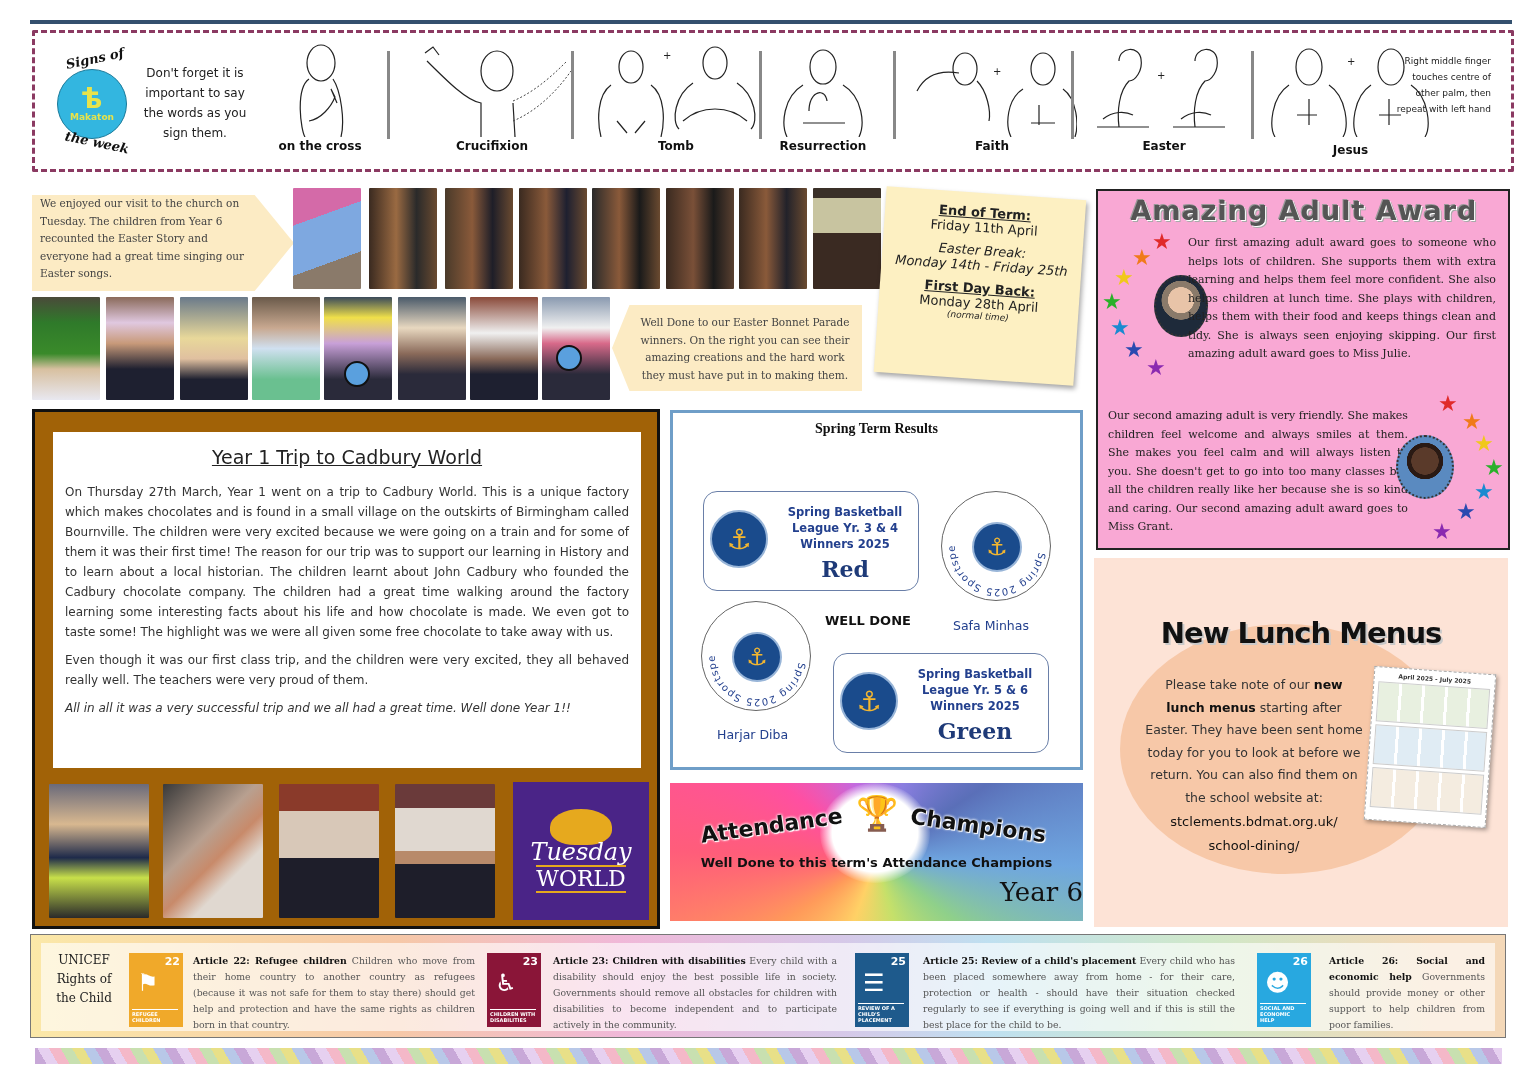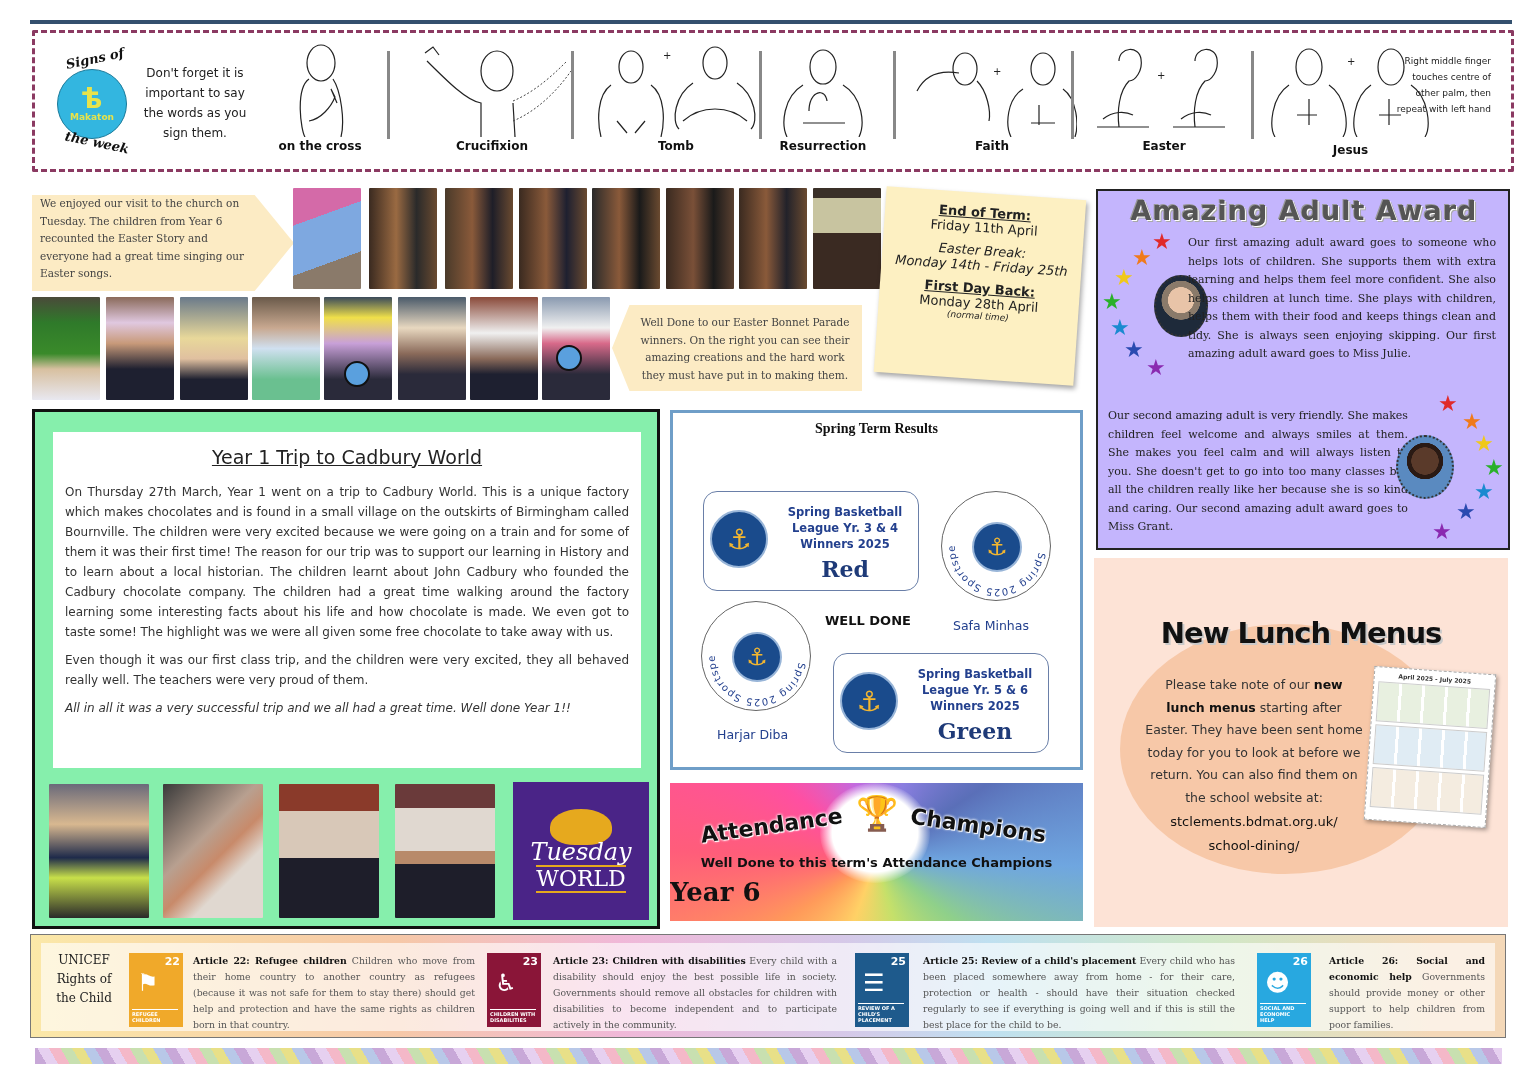--- a/index.html
+++ b/index.html
@@ -24,47 +24,47 @@
   .callout-l{clip-path:polygon(7% 0,100% 0,100% 100%,7% 100%,0 50%)}
   .photo{border-radius:1px}
   .face-mask{position:absolute;width:26px;height:26px;border-radius:50%;background:#5aa0de;border:2px solid #111}
   
   .note{left:880px;top:193px;width:200px;height:186px;background:#fdf0c2;transform:rotate(4deg);box-shadow:2px 3px 5px rgba(0,0,0,.35);text-align:center;padding-top:12px}
   .note .h{font-size:13px;font-weight:bold;text-decoration:underline;color:#222}
   .note .v{font-size:13px;color:#222;margin-bottom:8px}
   .note .hi{font-size:13px;font-style:italic;color:#222}
   .note .small{font-size:9px;font-style:italic;color:#222}
   
-  .adult{left:1096px;top:189px;width:414px;height:361px;border:2px solid #222;background:#c4b5fd}
+  .adult{left:1096px;top:189px;width:414px;height:361px;border:2px solid #222;background:#f9a8d4}
   .adult-title{left:6px;top:4px;width:400px;text-align:center;font-family:"DejaVu Sans",sans-serif;font-weight:bold;font-size:27px;color:#555;letter-spacing:1px;text-shadow:1px 1px 0 #fff,-1px -1px 0 #999,2px 2px 0 #aaa}
   .adult-p{font-family:"DejaVu Serif",serif;font-size:11px;line-height:18.5px;color:#222}
   .stars{position:absolute}
   .portrait{position:absolute;border-radius:50%;border:2px dotted #333}
   
-  .cad{left:32px;top:409px;width:628px;height:520px;background:#86efac;border:3px solid #111}
+  .cad{left:32px;top:409px;width:628px;height:520px;background:#a16207;border:3px solid #111}
   .cad-inner{left:18px;top:20px;width:588px;height:336px;background:#fff;padding:14px 12px}
   .cad-title{font-size:19px;text-align:center;text-decoration:underline;color:#222;margin-bottom:14px;font-family:"DejaVu Sans",sans-serif;font-weight:normal}
   .cad-p{font-size:12px;line-height:20px;text-align:justify;color:#333;margin-bottom:8px}
   .cad-photo{top:372px;width:100px;height:134px;border-radius:1px}
   .cad-logo{left:478px;top:370px;width:136px;height:138px;background:#4a2487;display:flex;flex-direction:column;align-items:center;justify-content:center}
   
   .spring{left:670px;top:410px;width:413px;height:360px;border:3px solid #6f9ec8;background:#fff}
   .spring h3{font-family:Liberation Serif, serif;font-size:14px;text-align:center;margin-top:8px;color:#111}
   .spring .sub{font-size:12.5px;text-align:center;color:#222;line-height:17px;margin-top:6px;padding:0 18px}
   .ticket{position:absolute;border:1.5px solid #6a7fa8;background:#fff;border-radius:14px}
   .anchor{position:absolute;border-radius:50%;background:#1a4b8c;border:2px solid #98b5d8;display:flex;align-items:center;justify-content:center;color:#f2b631;font-weight:bold}
   .tk-text{position:absolute;text-align:center;color:#23408e;font-weight:bold;font-size:11.5px;line-height:16px}
   .tk-team{position:absolute;text-align:center;color:#1e3a78;font-family:"DejaVu Serif",serif;font-weight:bold;font-size:22px}
   .medal{position:absolute;border-radius:50%;border:1.5px solid #666;background:#fff}
   
   .attend{left:670px;top:783px;width:413px;height:138px;overflow:hidden;background:conic-gradient(from 200deg at 50% 55%,#ffd166,#ff9a5a,#ff5d7a,#ff4fa2,#c36adf,#8a7ee0,#5a6fb8,#6fa6e0,#8fd08a,#c5e06a,#ffd166)}
   .attend-glow{position:absolute;left:150px;top:0;width:110px;height:100px;border-radius:50%;background:radial-gradient(#fff 55%,rgba(255,255,255,0) 72%)}
   .attend-word{position:absolute;font-family:"DejaVu Sans",sans-serif;font-weight:bold;font-size:22px;color:#111;text-shadow:0 0 3px #fff,0 0 3px #fff,1px 1px 0 #fff}
   .attend-sub{position:absolute;left:0;top:72px;width:413px;text-align:center;font-weight:bold;font-size:13px;color:#111}
-  .attend-year{position:absolute;left:0;top:94px;width:413px;text-align:left;font-family:"DejaVu Serif",serif;font-weight:bold;font-size:26px;color:#111}
+  .attend-year{position:absolute;left:0;top:94px;width:413px;text-align:right;font-family:"DejaVu Serif",serif;font-weight:normal;font-size:26px;color:#111}
   
   .lunch{left:1094px;top:558px;width:414px;height:369px;background:#fde3d6}
   .lunch-oval{left:26px;top:66px;width:330px;height:250px;border-radius:50%;background:#f7c8a8}
   .lunch-title{left:0;top:58px;width:414px;text-align:center;font-family:"DejaVu Sans",sans-serif;font-weight:bold;font-size:29px;color:#111;letter-spacing:-1px;text-shadow:2px 2px 0 #c9c9c9}
   .lunch-text{left:50px;top:116px;width:220px;text-align:center;font-size:12.5px;line-height:22.5px;color:#333}
   .lunch-text b{color:#111;font-weight:bold}
   .lunch-link{left:50px;top:252px;width:220px;text-align:center;font-size:13px;line-height:24px;color:#111}
   .menu-sheet{left:275px;top:112px;width:122px;height:154px;background:#fff;transform:rotate(4deg);box-shadow:2px 2px 4px rgba(0,0,0,.35);border:1px dashed #aaa;padding:4px}
   
   .unicef{left:30px;top:934px;width:1476px;height:104px;background:linear-gradient(90deg,#fbe8a8,#f6c8a8 25%,#f0b8d8 40%,#d6c8e8 55%,#bfe0f0 65%,#d0e8c8 80%,#f4d8b8 95%);border:1px solid #777}

